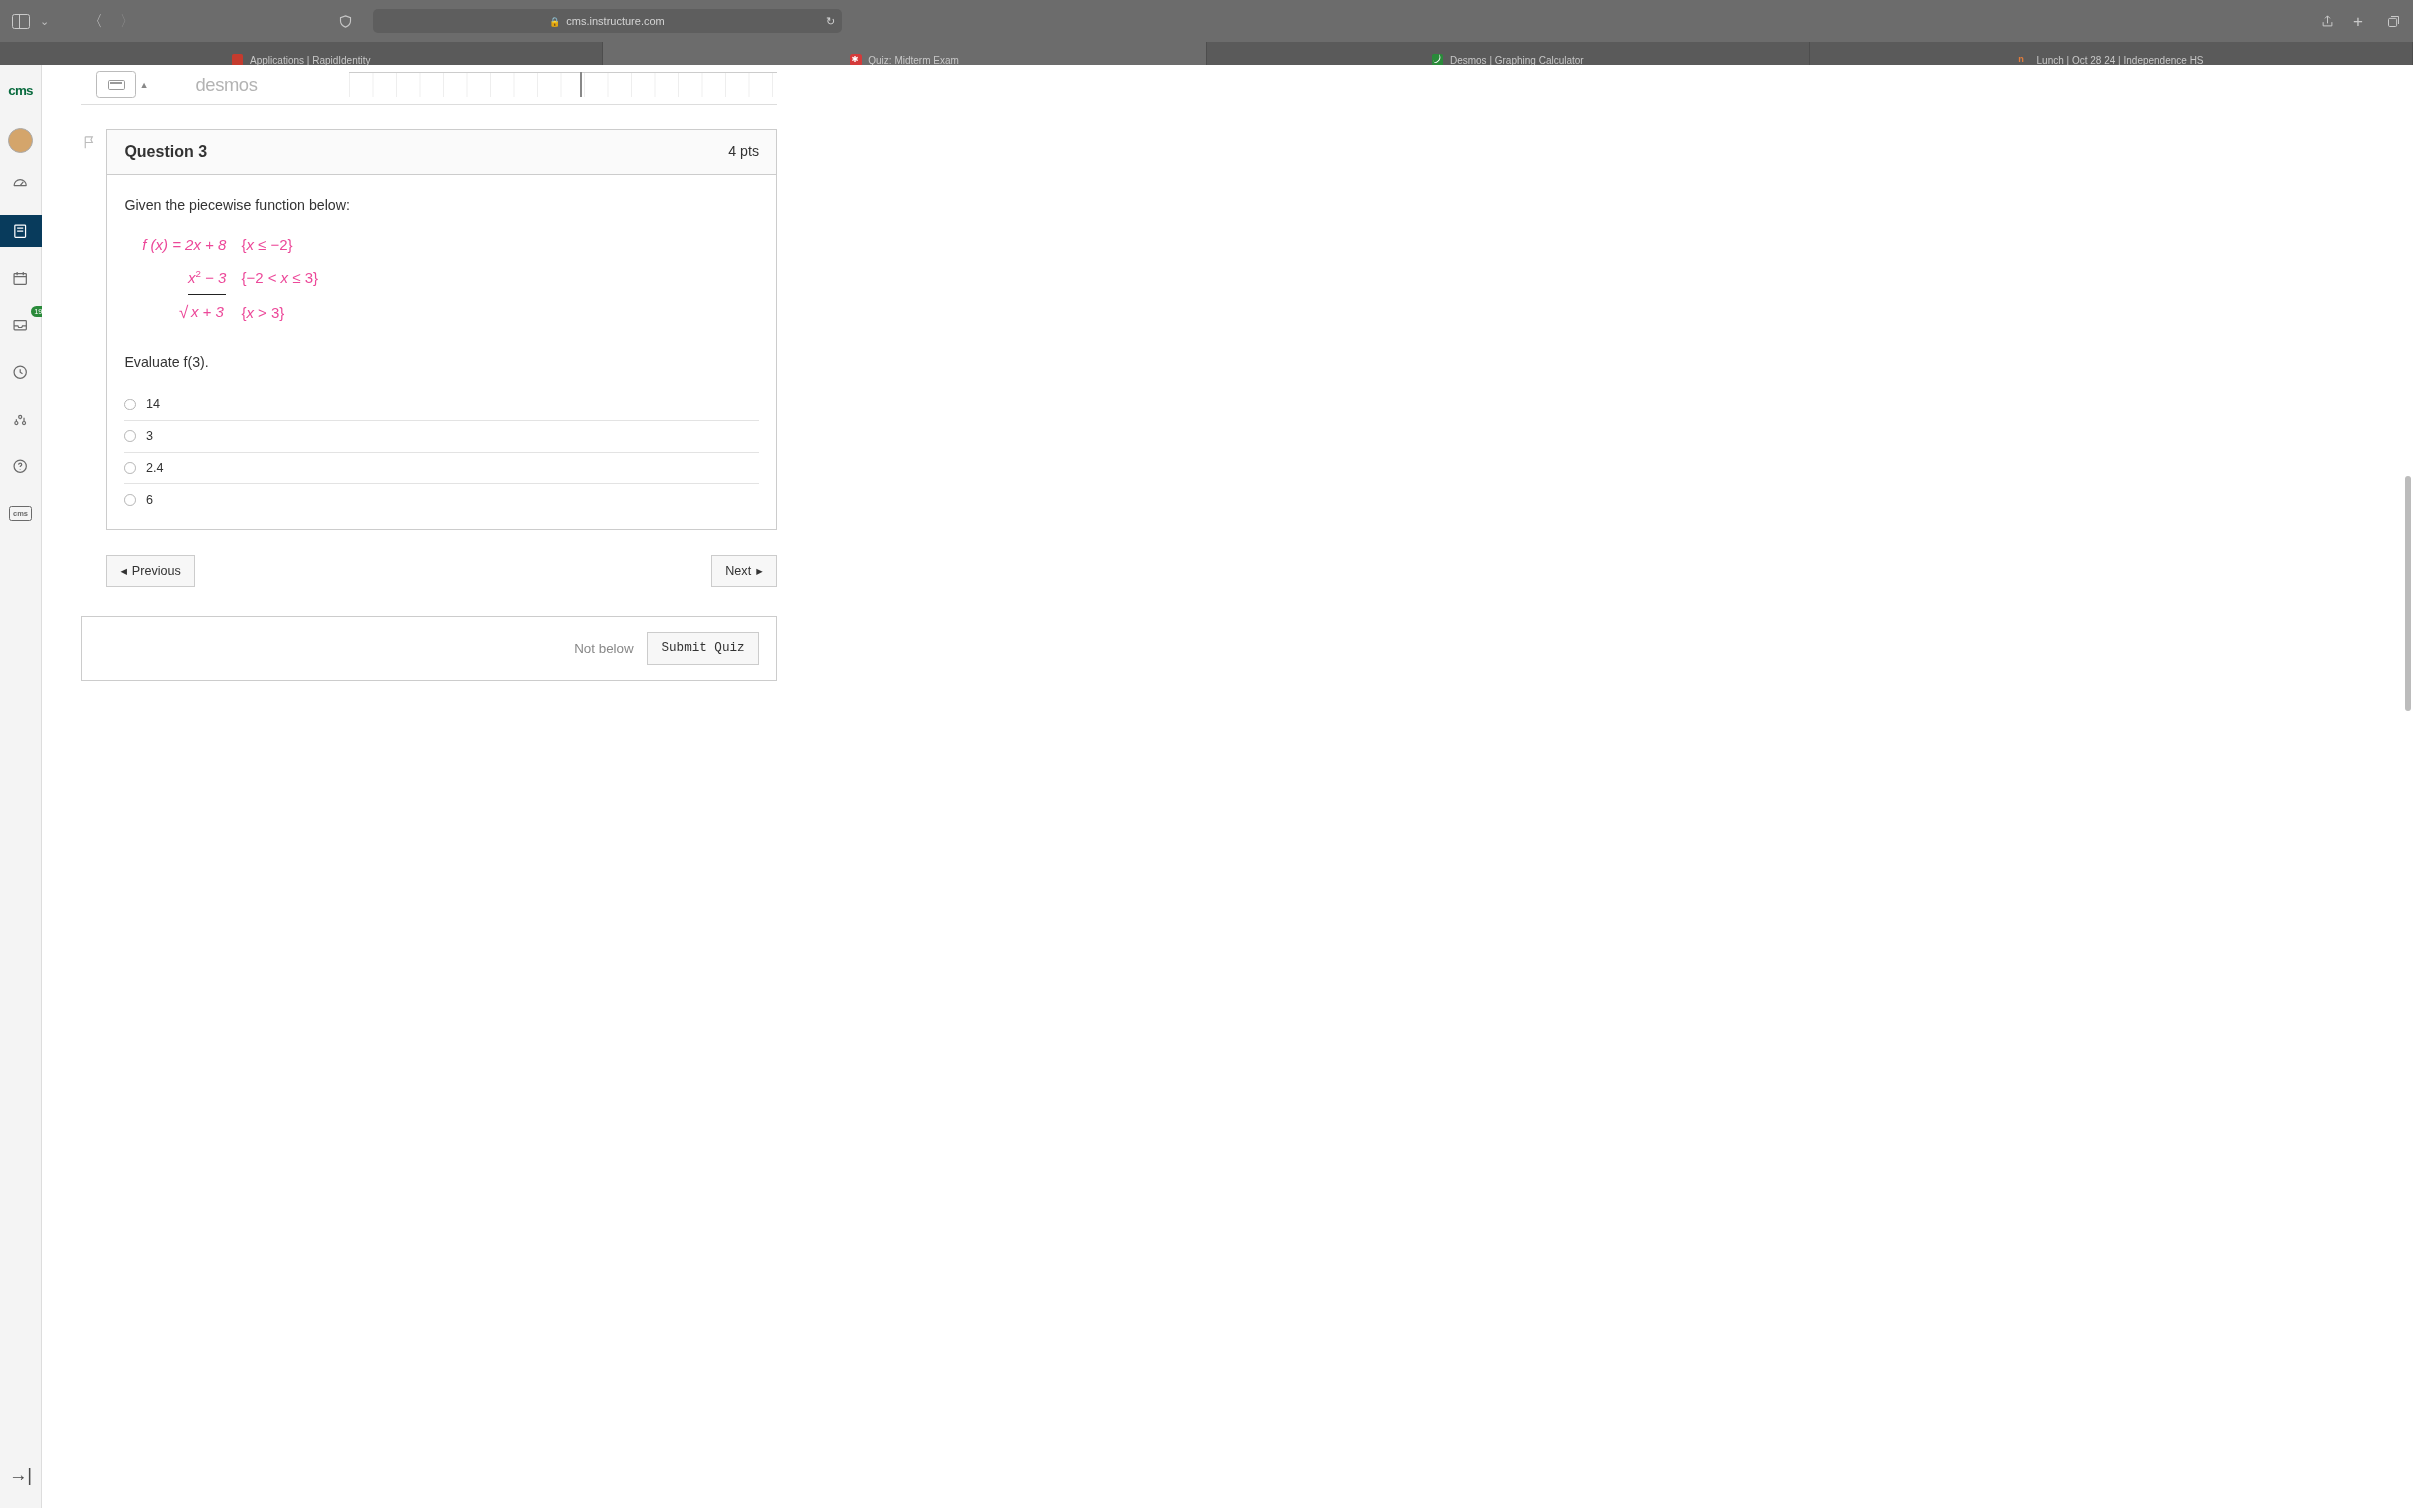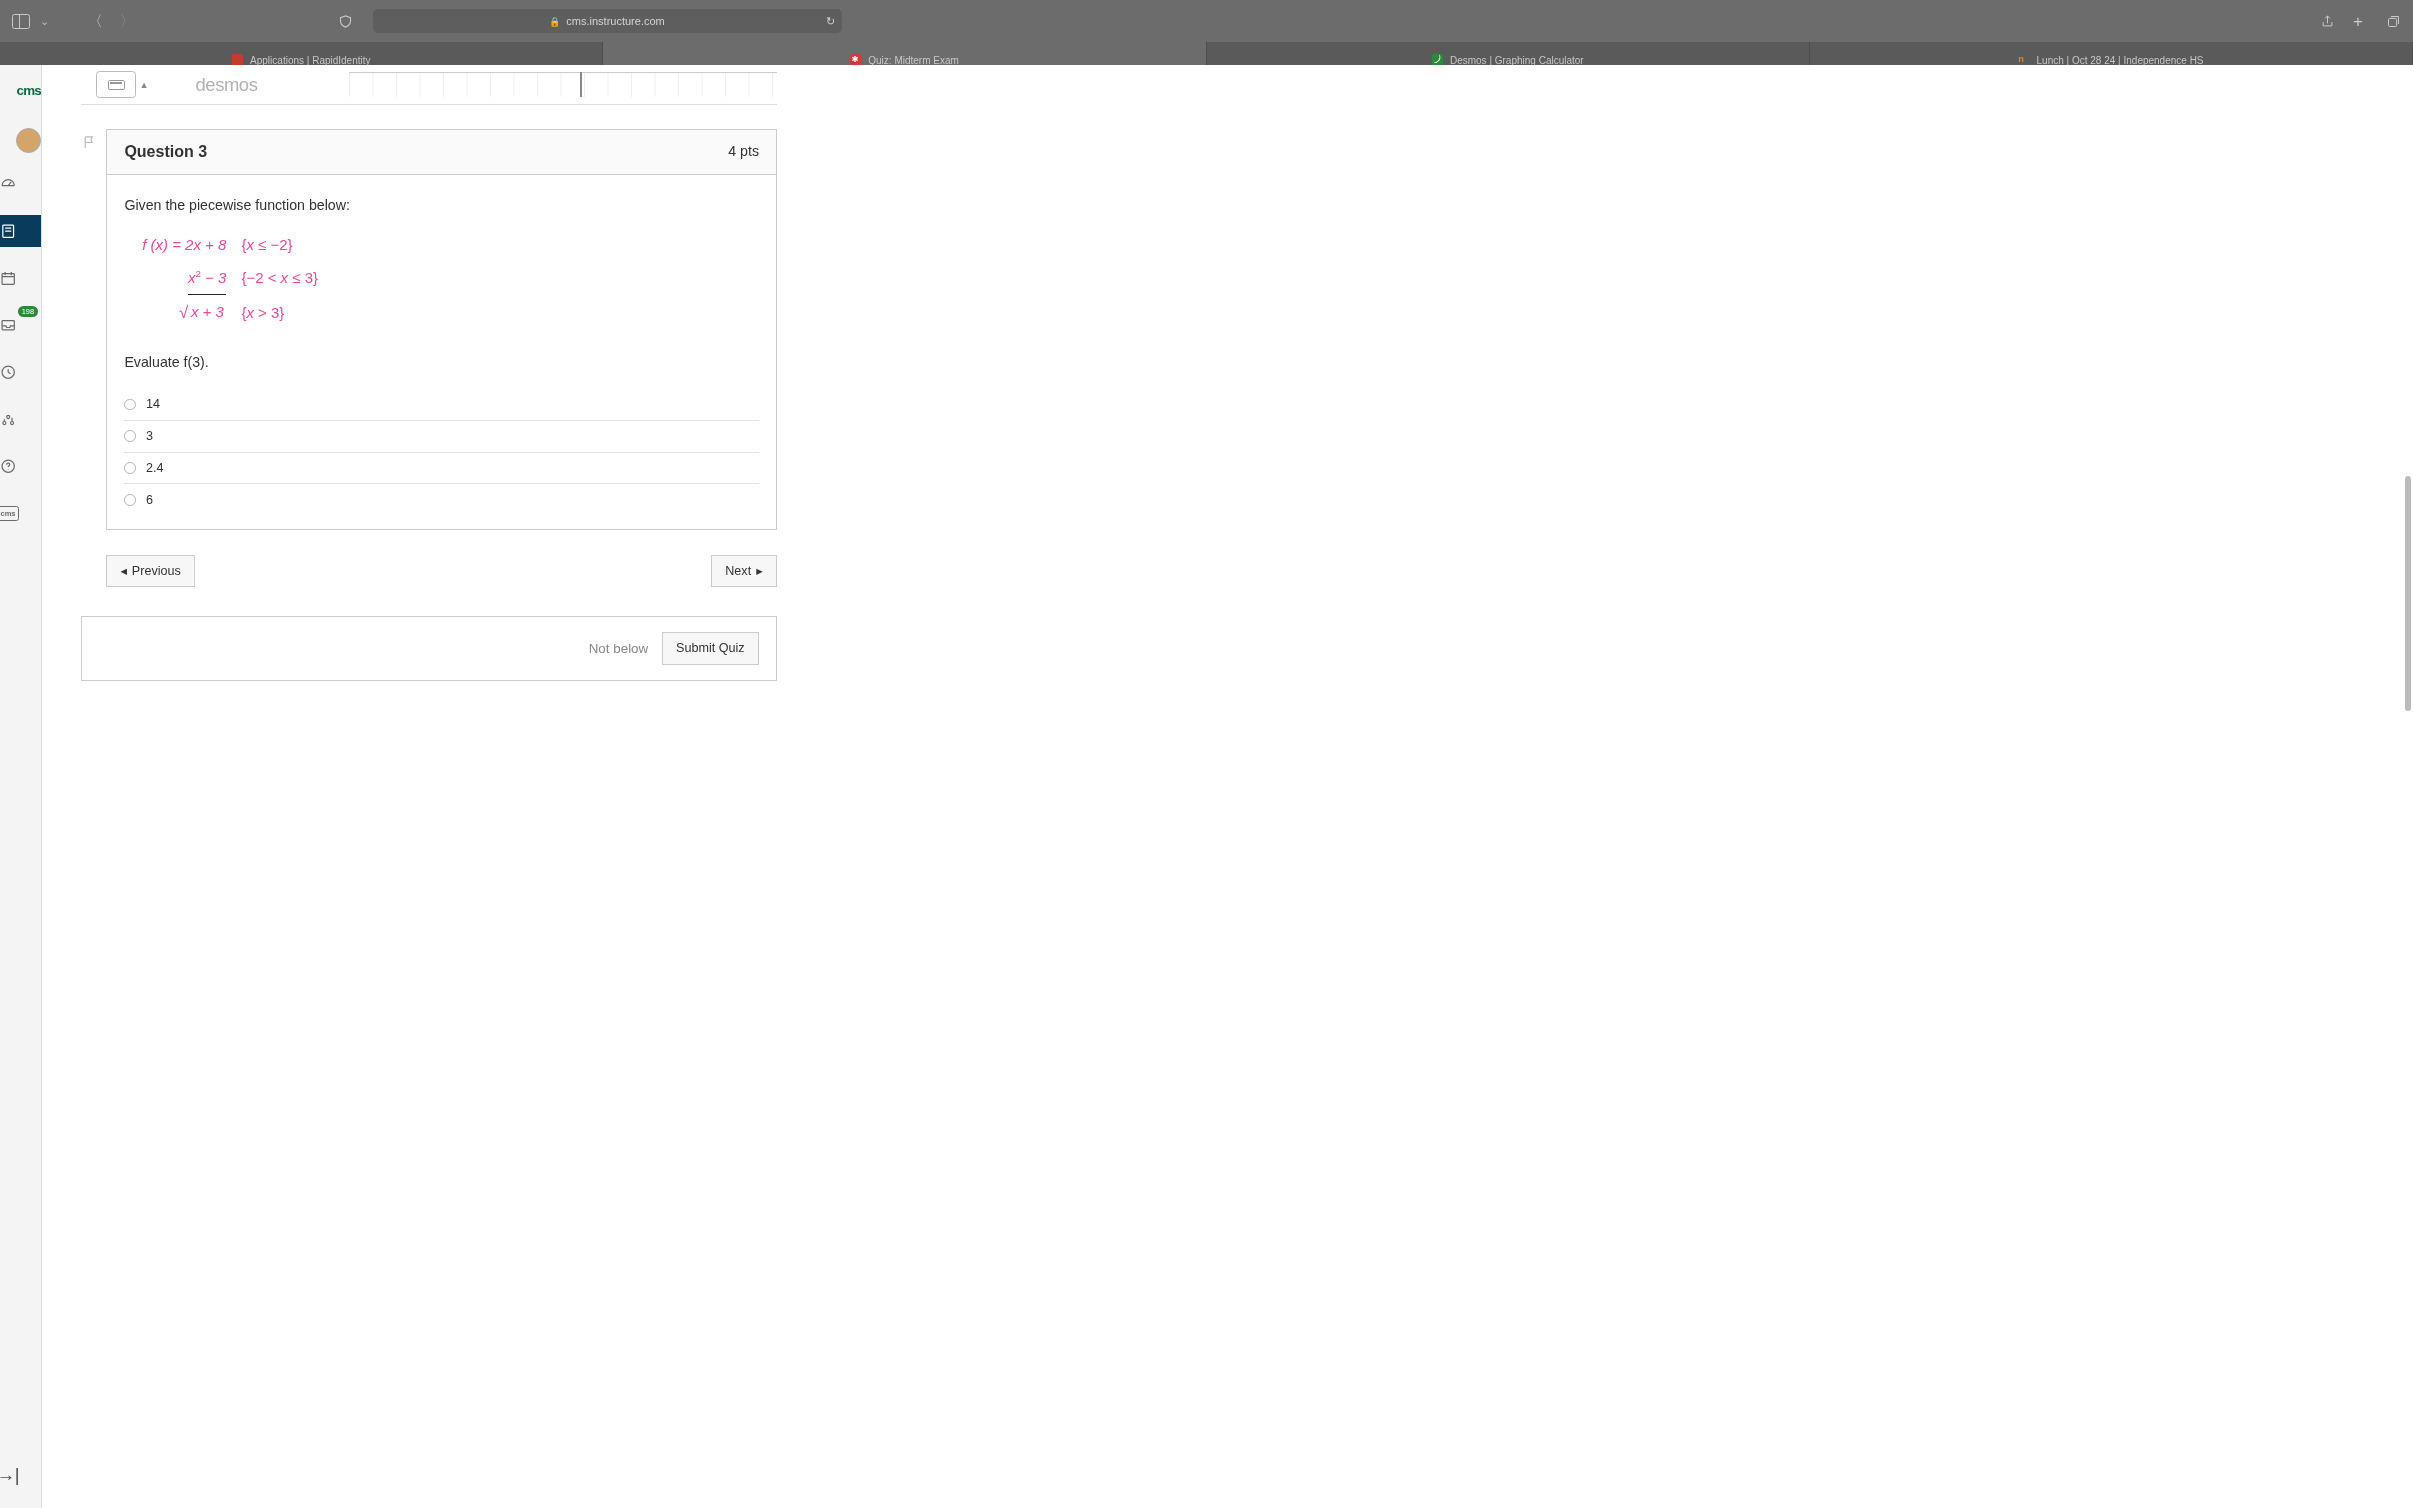--- a/index.html
+++ b/index.html
@@ -30,21 +30,21 @@
 .ico-snow{background:#d43a3a;border-radius:2.5px;position:relative;}
 .ico-snow::before{content:"✱";color:#fff;font-size:8.4px;position:absolute;left:1.7px;top:0;}
 .ico-desmos{background:#2a8a3a;border-radius:1.7px;position:relative;}
 .ico-desmos::before{content:"";position:absolute;width:6.7px;height:6.7px;border:1.3px solid #fff;border-radius:0 0 6.7px 0;border-top:none;border-left:none;left:1.7px;top:0.8px;transform:rotate(-10deg);}
 .ico-doc{color:#e07b3b;font-weight:bold;font-size:9.2px;}
 
 
 .app{position:absolute;top:65px;bottom:0;left:0;right:0;display:flex;}
 
 
-.rail{width:42px;background:#f4f4f4;border-right:0.8px solid #ddd;display:flex;flex-direction:column;align-items:flex-end;padding-top:18.4px;gap:15px;}
+.rail{width:42px;background:#f4f4f4;border-right:0.8px solid #ddd;display:flex;flex-direction:column;align-items:center;padding-top:18.4px;gap:15px;}
 .rail .logo{color:#0a6b3f;font-weight:900;font-size:13.4px;letter-spacing:-0.8px;}
 .rail .avatar{width:25px;height:25px;border-radius:50%;background:#d4a56b;border:1.7px solid #aaa;margin-top:15px;}
 .rail .ritem{width:66px;height:32px;display:flex;align-items:center;justify-content:center;color:#6a6a6a;position:relative;}
 .rail .ritem.active{background:#083b5c;color:#fff;}
 .rail .ritem svg{width:18.4px;height:18.4px;stroke:currentColor;fill:none;stroke-width:1.6;}
 .rail .badge{position:absolute;top:-3.4px;right:3.4px;background:#2a8a3a;color:#fff;font-size:7.5px;border-radius:6.7px;padding:0.8px 3.4px;}
 .rail .cmsbox{border:1.3px solid #6a6a6a;border-radius:2.5px;padding:1.7px 2.5px;font-size:7.5px;color:#6a6a6a;font-weight:bold;}
 .rail .expand{margin-top:auto;margin-bottom:17px;color:#4a4a4a;}
 
 
@@ -92,21 +92,21 @@
 .answer .radio{width:11.7px;height:11.7px;border:1.3px solid #b5b5b5;border-radius:50%;flex:none;}
 
 
 .qnav{display:flex;justify-content:space-between;margin-top:25px;}
 .navbtn{border:0.8px solid #ccc;background:#f7f7f7;padding:8.4px 13.4px;font-size:12.6px;color:#333;display:flex;align-items:center;gap:5px;cursor:pointer;}
 .navbtn .tri{font-size:8.4px;}
 
 
 .submitbar{margin-top:28.5px;border:0.8px solid #ccc;padding:15px 17px;display:flex;justify-content:flex-end;align-items:center;gap:13.4px;}
 .submitbar .status{color:#888;font-size:13.4px;}
-.submitbar .submit{border:0.8px solid #ccc;background:#f7f7f7;padding:8.4px 13.4px;font-size:12.6px;color:#333;cursor:pointer;}
+.submitbar .submit{border:0.8px solid #ccc;background:#f7f7f7;padding:8.4px 13.4px;font-size:12.6px;color:#333;cursor:pointer;font-family:Liberation Mono, monospace;}
 
 
 .scrollhint{position:absolute;right:1.7px;top:411px;width:5.9px;height:235px;background:#bcbcbc;border-radius:3.4px;}
 </style>
 </head>
 <body>
 
 <div class="browser-chrome">
   <span class="sidebar-toggle"></span>
   <span class="chev">⌄</span>

